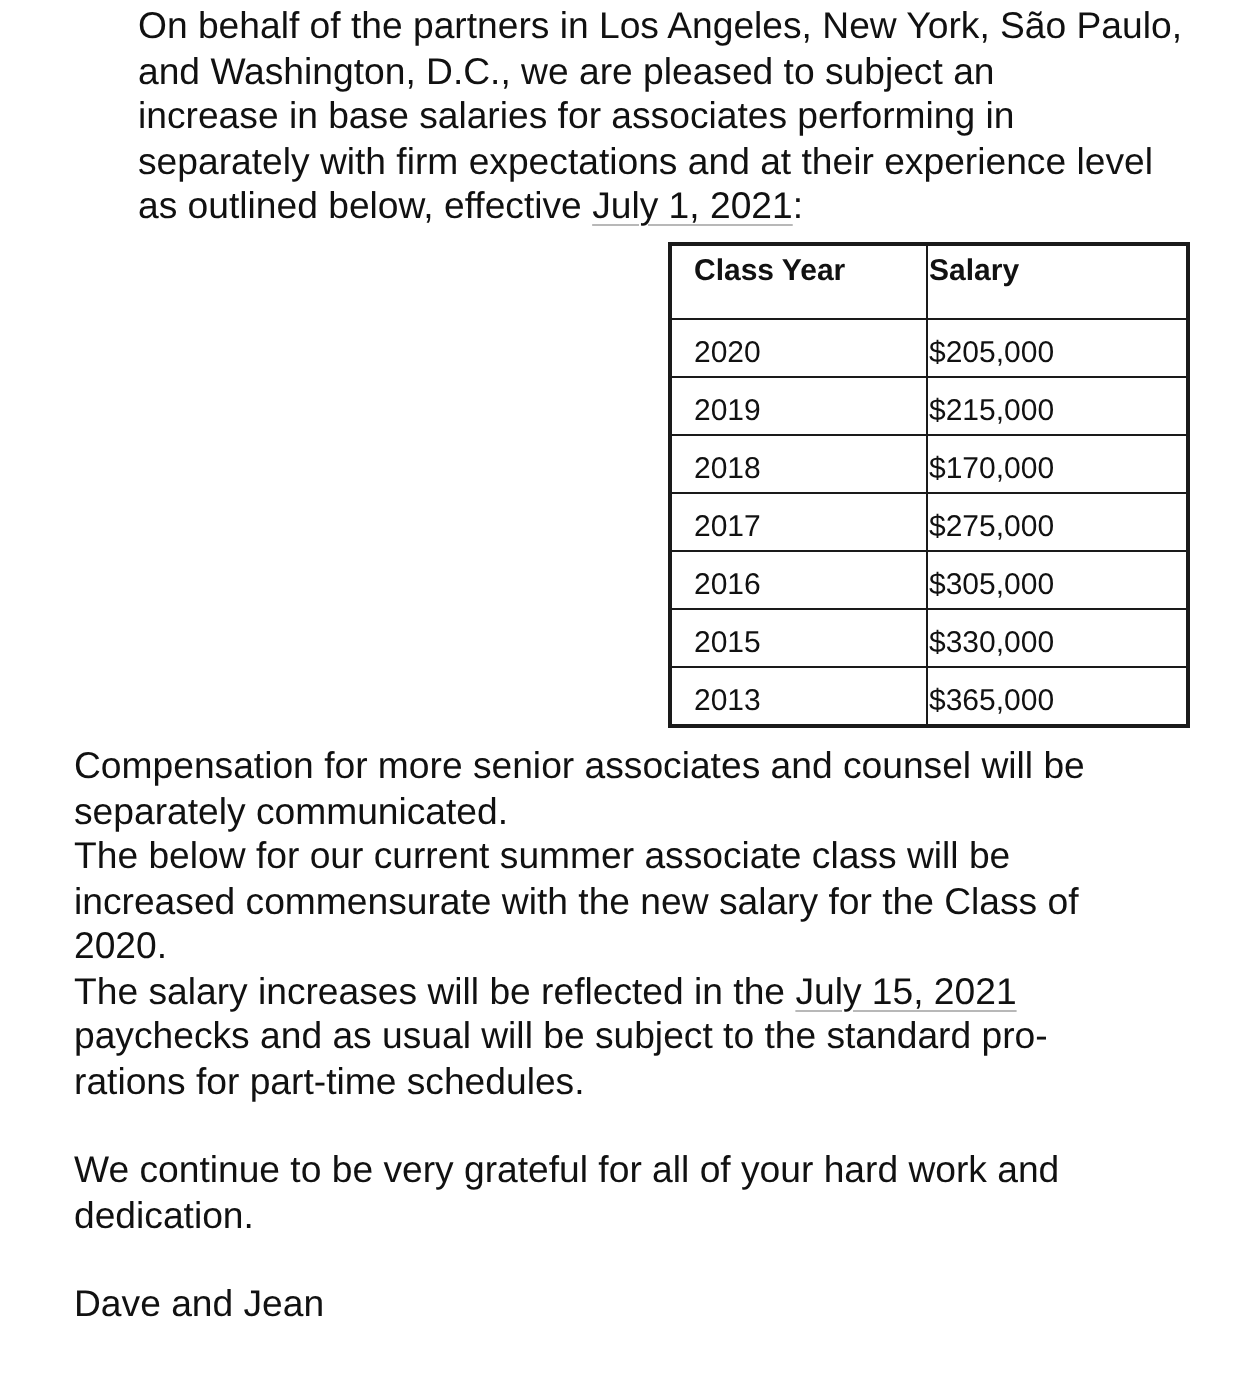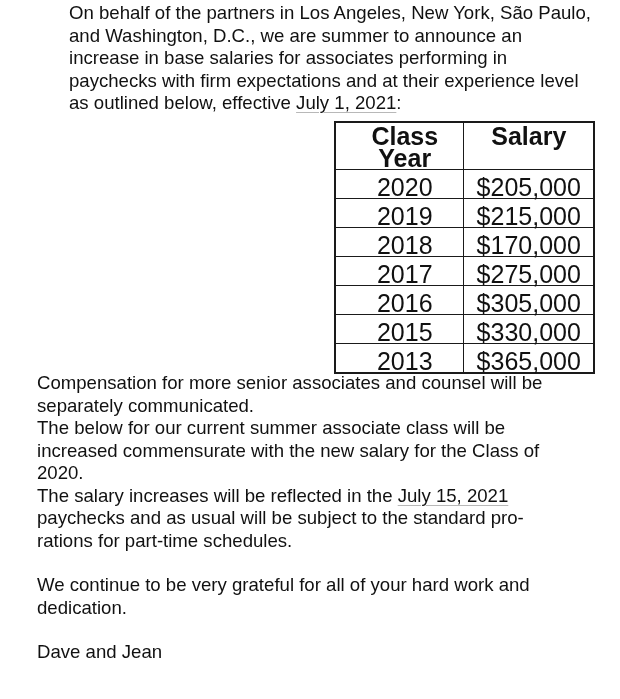--- a/index.html
+++ b/index.html
@@ -36,23 +36,23 @@
       left: 334px;
       top: 121px;
     }
     table.salary {
       border-collapse: collapse;
       border: 2px solid #1a1a1a;
     }
     table.salary th, table.salary td {
       border: 1.5px solid #1a1a1a;
       padding: 0 0 0 11px;
-      text-align: center;
+      text-align: left;
       vertical-align: top;
-      font-size: 25px;
+      font-size: 15px;
       line-height: 22px;
       height: 25px;
       box-sizing: border-box;
     }
     table.salary td.sal, table.salary th.sal {
       padding-left: 1px;
     }
     table.salary th {
       font-weight: bold;
       height: 37px;
@@ -68,23 +68,23 @@
       width: 575px;
     }
     .gap { height: 22px; }
   </style>
 </head>
 <body>
 
 <div class="doc">
   <p class="para">
     <span>On behalf of the partners in Los Angeles, New York, São Paulo,</span><br>
-    <span>and Washington, D.C., we are summer to announce an</span><br>
+    <span>and Washington, D.C., we are pleased to subject an</span><br>
     <span>increase in base salaries for associates performing in</span><br>
-    <span>paychecks with firm expectations and at their experience level</span><br>
+    <span>separately with firm expectations and at their experience level</span><br>
     <span>as outlined below, effective </span><span class="underline-link">July 1, 2021</span><span>:</span>
   </p>
 </div>
 
 <div class="table-wrap">
   <table class="salary">
     <colgroup>
         <col class="c-year">
         <col class="c-sal">
       </colgroup>

